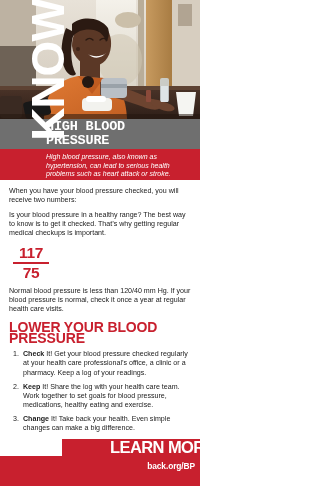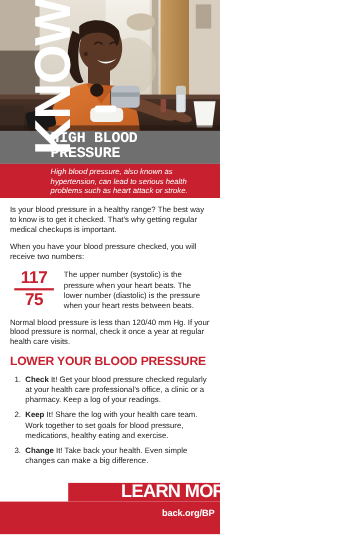--- a/index.html
+++ b/index.html
@@ -68,21 +68,21 @@
   }
   .bp-nums .n {
     color:#C8202E; font-weight:bold; font-size:15.5px; line-height:16px;
     letter-spacing:-0.3px;
   }
   .bp-nums .rule { height:1.6px; background:#C8202E; margin:1px 4px; }
   .bp-desc { flex:1; font-size:7.1px; line-height:9.1px; color:#1a1a1a; padding-left:5px; padding-top:2px; }
 
   
   .sec-head {
-    color:#C8202E; font-weight:bold; font-size:11px; line-height:11px;
+    color:#C8202E; font-weight:bold; font-size:14px; line-height:11px;
     letter-spacing:-0.15px; margin:8px 0 6px 0;
   }
 
   
   ol.steps { list-style:none; margin:0 0 0 0; padding:0; }
   ol.steps li {
     position:relative; padding-left:14px; margin-bottom:5px;
     font-size:7.1px; line-height:9.1px; color:#1a1a1a;
   }
   ol.steps li .num {
@@ -185,30 +185,29 @@
     </div>
   </div>
 
   <div class="red-band">
     <div class="sub">High blood pressure, also known as hypertension, can lead to serious health problems such as heart attack or stroke.</div>
   </div>
 
   <div class="know">KNOW</div>
 
   <div class="body">
+    <p>When you have your blood pressure checked, you will receive two numbers:</p>
     <p>Is your blood pressure in a healthy range? The best way to know is to get it checked. That’s why getting regular medical checkups is important.</p>
-    <p>When you have your blood pressure checked, you will receive two numbers:</p>
 
     <div class="bp-row">
       <div class="bp-nums">
         <div class="n">117</div>
         <div class="rule"></div>
         <div class="n">75</div>
       </div>
-      <div class="bp-desc">The upper number (systolic) is the pressure when your heart beats. The lower number (diastolic) is the pressure when your heart rests between beats.</div>
     </div>
 
     <p>Normal blood pressure is less than 120/40 mm Hg. If your blood pressure is normal, check it once a year at regular health care visits.</p>
 
     <div class="sec-head">LOWER YOUR BLOOD PRESSURE</div>
 
     <ol class="steps">
       <li>
         <span class="num">1.</span><b>Check</b><span> It! Get your blood pressure checked regularly at your health care professional’s office, a clinic or a pharmacy. Keep a log of your readings.</span>
       </li>

